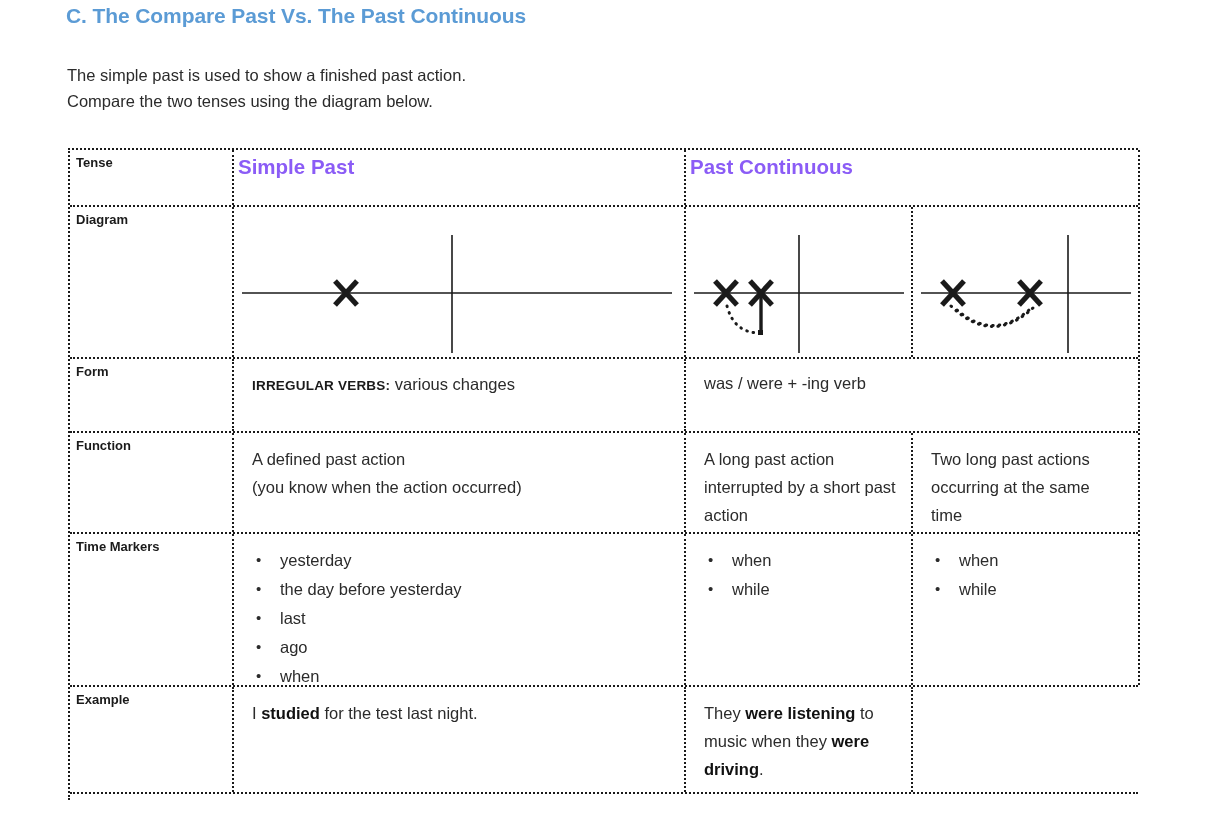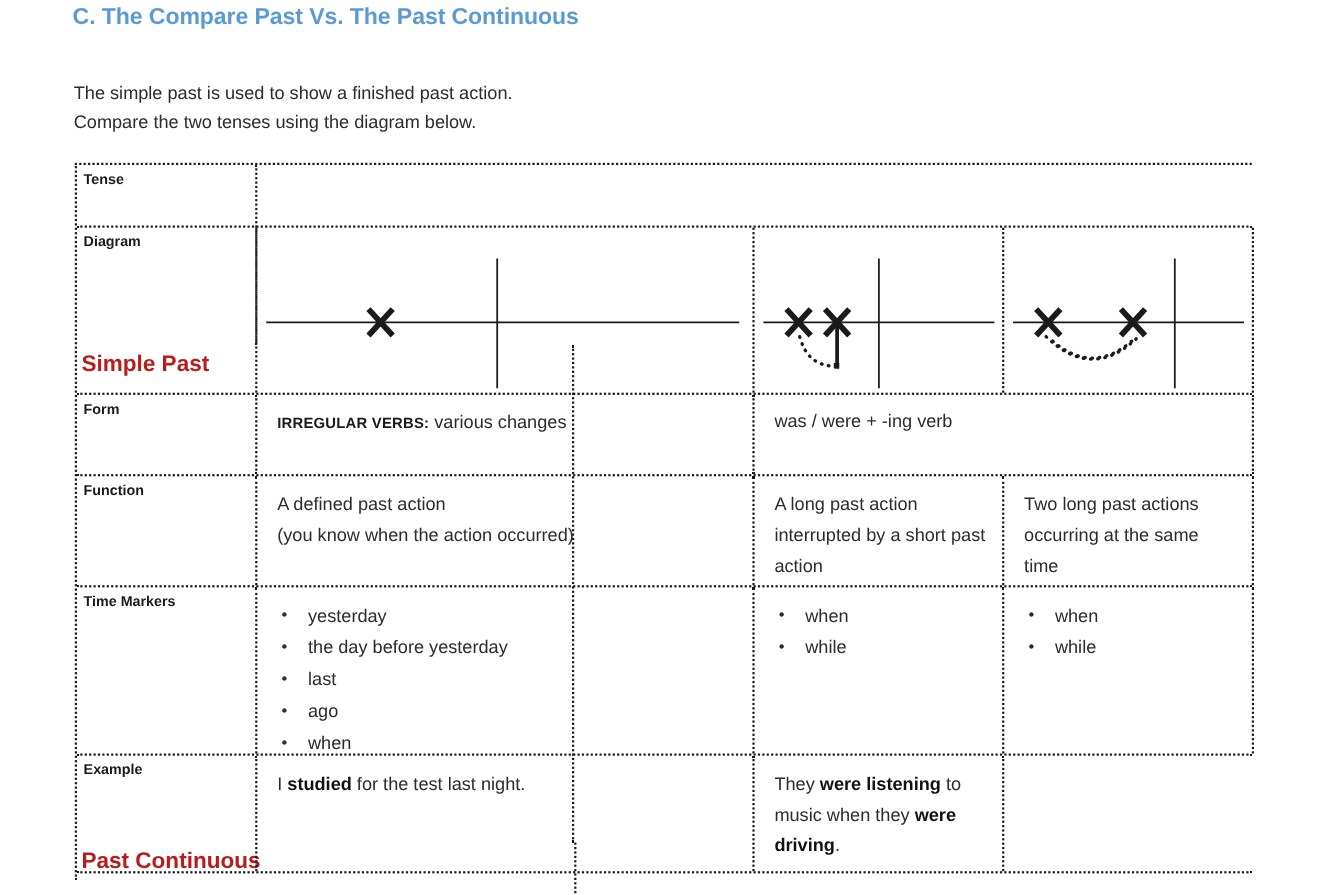--- a/index.html
+++ b/index.html
@@ -24,21 +24,21 @@
     font-size: 21px;
     font-weight: bold;
     color: #5b9bd5;
     letter-spacing: -0.1px;
     white-space: nowrap;
   }
 
   .intro {
     position: absolute;
     left: 67px;
-    top: 72px;
+    top: 62px;
     font-size: 16.5px;
     line-height: 26px;
     color: #2b2b2b;
   }
 
   
   .grid {
     position: absolute;
     left: 68px;
     top: 148px;
@@ -58,38 +58,38 @@
     box-sizing: border-box;
     padding: 10px 14px;
     position: relative;
   }
   .c-label   { width: 164px; flex: 0 0 164px; }
   .c-simple  { width: 452px; flex: 0 0 452px; }
   .c-pc-wide { width: 454px; flex: 0 0 454px; }
   .c-pc-a    { width: 227px; flex: 0 0 227px; }
   .c-pc-b    { width: 227px; flex: 0 0 227px; }
 
-  .row-header   { height: 57px; flex-direction: column; }
+  .row-header   { height: 57px; }
   .row-diagram  { height: 152px; }
   .row-form     { height: 74px; }
   .row-function { height: 101px; }
   .row-markers  { height: 153px; }
   .row-example  { height: 107px; border-bottom: 2px dotted #1a1a1a; }
 
   .rowlabel {
     font-size: 13px;
     font-weight: bold;
     color: #1a1a1a;
     padding-top: 5px;
     padding-left: 6px;
   }
   .col-head {
     font-size: 20.5px;
     font-weight: bold;
-    color: #b91c1c;
+    color: #8b5cf6;
     padding-top: 5px;
     padding-left: 4px;
   }
 
   .body-text {
     font-size: 16.5px;
     line-height: 28px;
     color: #2b2b2b;
     padding-left: 4px;
   }

